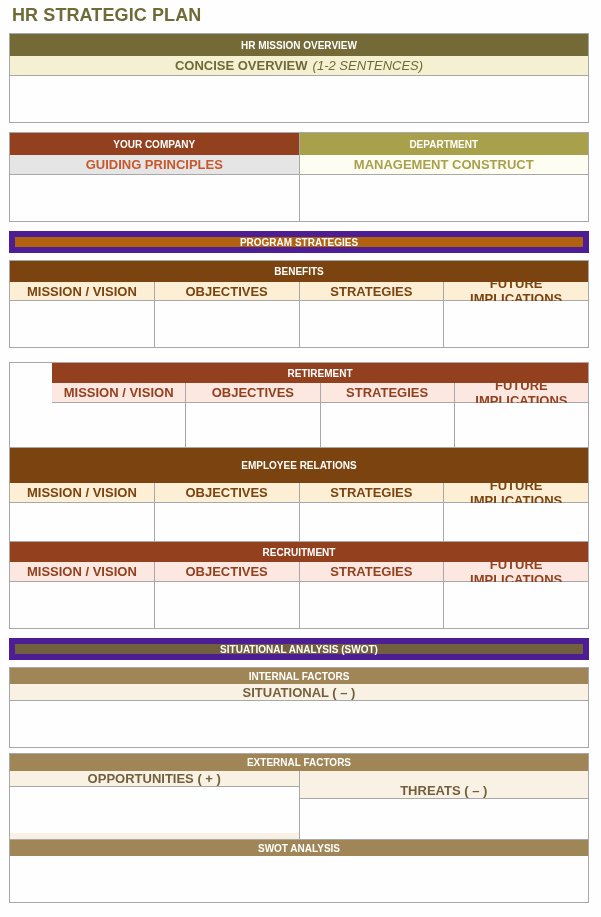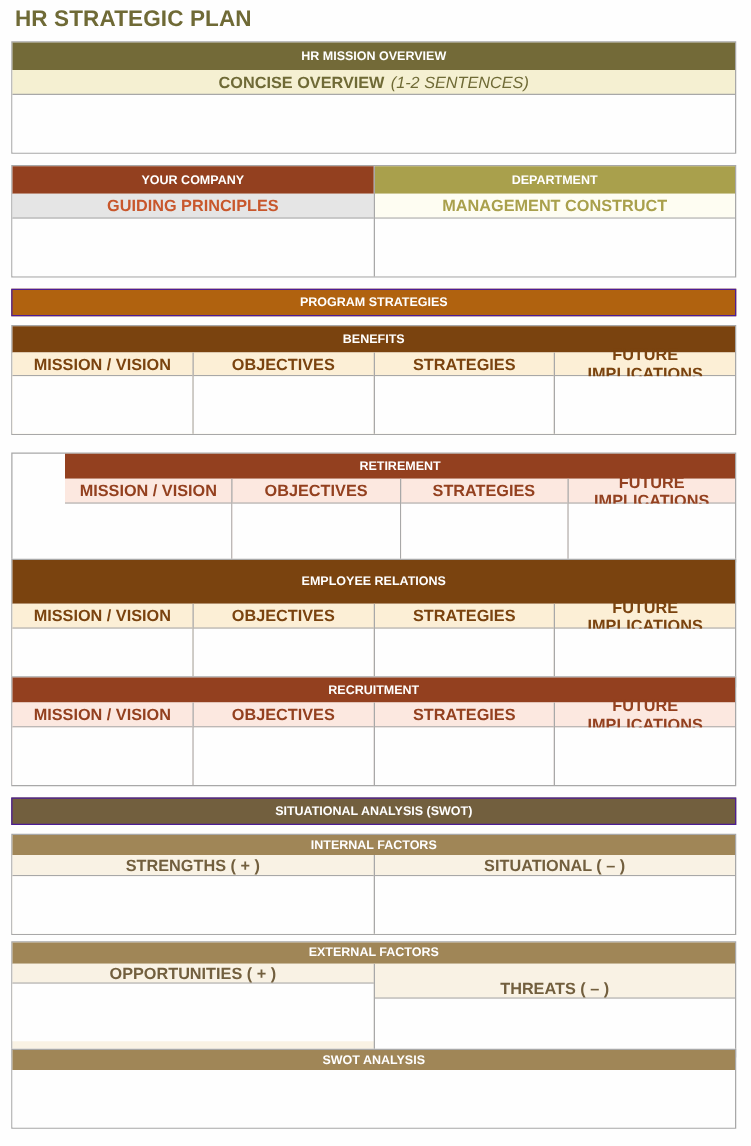--- a/index.html
+++ b/index.html
@@ -6,21 +6,21 @@
   html, body { width: 601px; height: 917px; background: #fefefe; overflow: hidden; }
   body { font-family: "Liberation Sans", sans-serif; position: relative; }
   .title { position: absolute; left: 12px; top: 5px; font-size: 18px; font-weight: bold; color: #6f6a36; letter-spacing: 0.1px; }
   .block { position: absolute; left: 9px; width: 580px; border: 1px solid #a8a8a8; background: #fefefe; }
   .hdr { width: 100%; color: #fff; font-weight: bold; font-size: 10px; text-align: center; display: flex; align-items: center; justify-content: center; }
   .sub { width: 100%; font-weight: bold; font-size: 13px; text-align: center; display: flex; align-items: center; justify-content: center; border-bottom: 1px solid #a8a8a8; }
   .row { display: flex; width: 100%; }
   .col { flex: 1; display: flex; flex-direction: column; }
   .col + .col { border-left: 1px solid #a8a8a8; }
   .cell { width: 100%; background: #fefefe; }
-  .band { position: absolute; left: 9px; width: 580px; color: #fff; font-weight: bold; font-size: 10px; display: flex; align-items: center; justify-content: center; border: 1px solid #4c1d95; }
+  .band { position: absolute; left: 9px; width: 580px; color: #fff; font-weight: bold; font-size: 10px; display: flex; align-items: center; justify-content: center; border: 6px solid #4c1d95; }
   .italic { font-style: italic; font-weight: normal; margin-left: 5px; }
 </style>
 </head>
 <body>
 
 <div class="title">HR STRATEGIC PLAN</div>
 
 <div class="block" style="top:33px;">
   <div class="hdr" style="height:22px;background:#736a38;">HR MISSION OVERVIEW</div>
   <div class="sub" style="height:20px;background:#f5f0d2;color:#6f6a36;">
@@ -134,24 +134,20 @@
       </div>
   </div>
 </div>
 
 <div class="band" style="top:638px;height:22px;background:#725f3e;">SITUATIONAL ANALYSIS (SWOT)</div>
 
 <div class="block" style="top:667px;">
   <div class="hdr" style="height:16px;background:#a08657;">INTERNAL FACTORS</div>
   <div class="row" style="background:#f9f2e4;color:#725f3e;">
     <div class="col">
-        <div class="sub" style="height:17px;">STRENGTHS ( + )</div>
-        <div class="cell" style="height:46px;"></div>
-      </div>
-    <div class="col">
         <div class="sub" style="height:17px;">SITUATIONAL ( – )</div>
         <div class="cell" style="height:46px;"></div>
       </div>
   </div>
 </div>
 
 <div class="block" style="top:753px;">
   <div class="hdr" style="height:17px;background:#a08657;">EXTERNAL FACTORS</div>
   <div class="row" style="background:#f9f2e4;color:#725f3e;">
     <div class="col">

